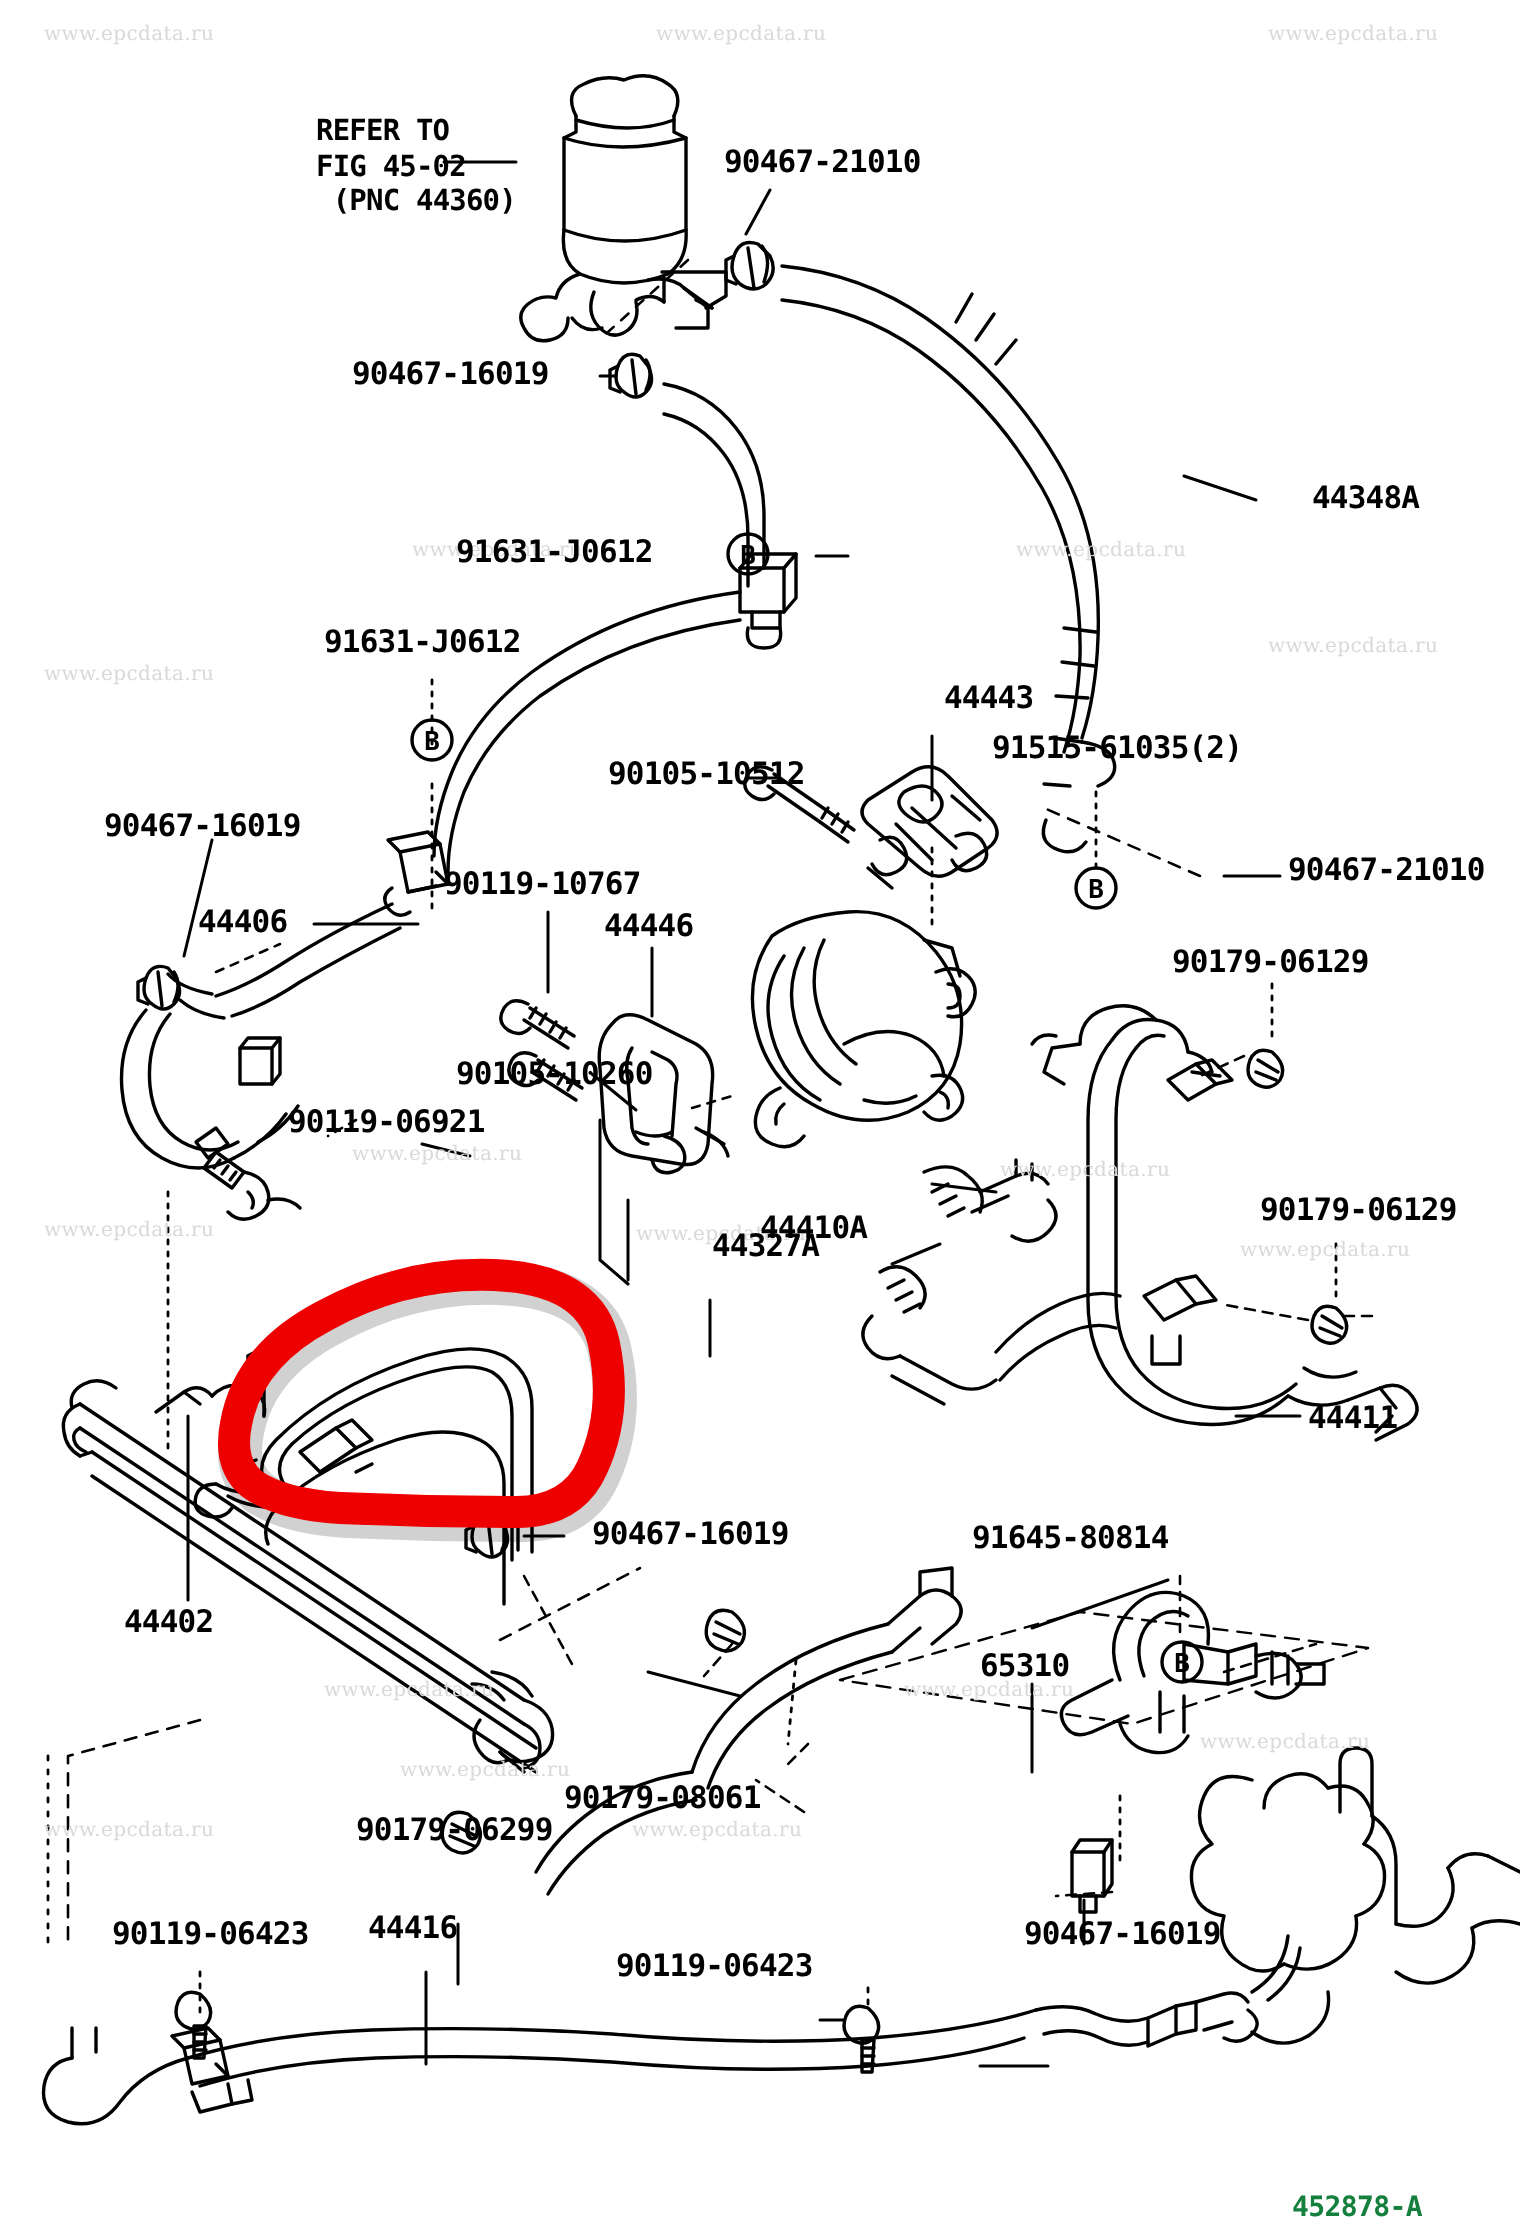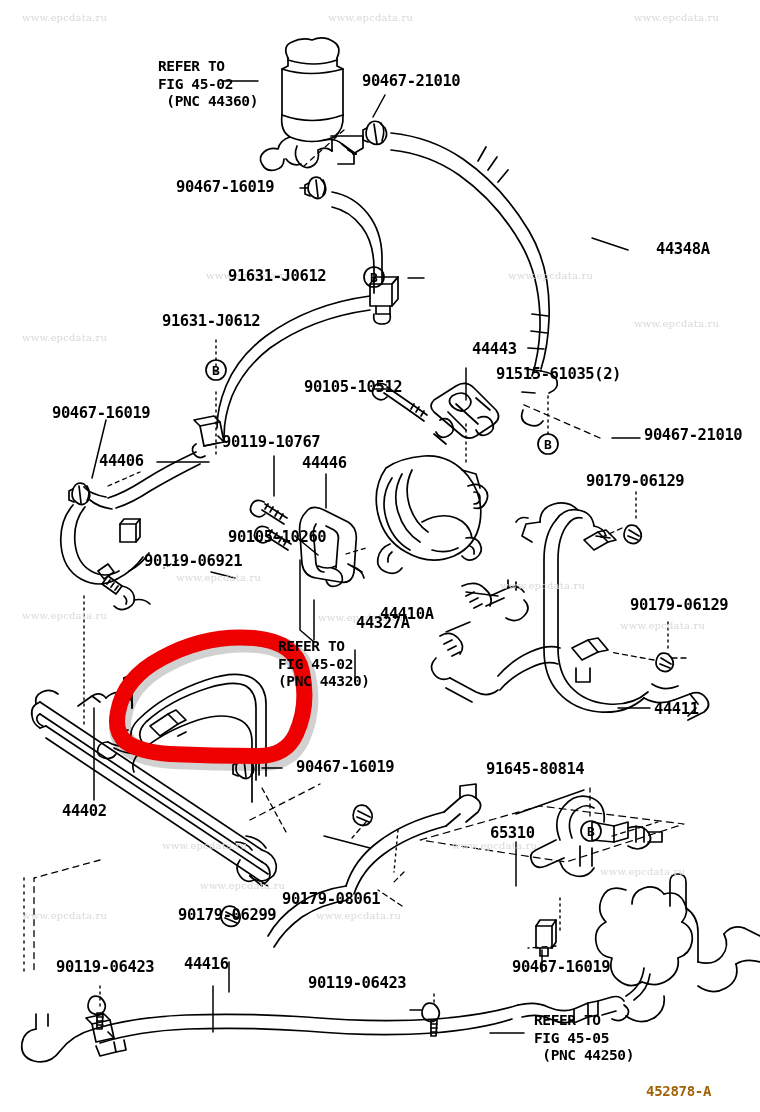--- a/index.html
+++ b/index.html
@@ -2,21 +2,21 @@
 <html><head>
 <meta charset="utf-8">
 <style>
   html,body{margin:0;padding:0;background:#fff;}
   body{width:760px;height:1112px;font-family:"DejaVu Sans Mono",monospace;overflow:hidden;}
   #stage{position:relative;width:760px;height:1112px;background:#ffffff;}
   #stage svg{position:absolute;left:0;top:0;}
   .wm{position:absolute;color:#d9d9d9;font-family:"DejaVu Serif",serif;font-size:10px;white-space:nowrap;letter-spacing:.2px;}
   .lbl{position:absolute;font-family:"DejaVu Sans Mono",monospace;font-weight:bold;color:#000;white-space:pre;line-height:1.18;font-size:15.5px;letter-spacing:-0.4px;}
   .lbl.ref{font-size:14.5px;line-height:1.22;}
-  .diagid{position:absolute;font-family:"DejaVu Sans Mono",monospace;font-weight:bold;font-size:14px;color:#a16207;letter-spacing:-0.3px;}
+  .diagid{position:absolute;font-family:"DejaVu Sans Mono",monospace;font-weight:bold;font-size:14px;color:#15803d;letter-spacing:-0.3px;margin-top:13px;}
 </style>
 </head>
 <body>
 
 <div id="stage">
 
   <svg width="760" height="1112" viewBox="0 0 760 1112">
     <g fill="none" stroke="#000" stroke-width="1.7" stroke-linecap="round" stroke-linejoin="round">
 
       <path d="M288 58 q-6 -12 4 -16 q10 -5 20 -2 q12 -5 22 2 q8 5 3 16"></path>
@@ -408,27 +408,21 @@
   <div class="wm" style="left:22px;  top:910px;">www.epcdata.ru</div>
   <div class="wm" style="left:316px; top:910px;">www.epcdata.ru</div>
   <div class="wm" style="left:162px; top:840px;">www.epcdata.ru</div>
   <div class="wm" style="left:452px; top:840px;">www.epcdata.ru</div>
   <div class="wm" style="left:600px; top:866px;">www.epcdata.ru</div>
 
   <div class="lbl ref" style="left:158px; top:58px;"><span>REFER TO</span>
 <span>FIG 45-02</span>
  <span>(PNC 44360)</span></div>
 
-  <div class="lbl ref" style="left:278px; top:638px;"><span>REFER TO</span>
-<span>FIG 45-02</span>
-<span>(PNC 44320)</span></div>
-
-  <div class="lbl ref" style="left:534px; top:1012px;"><span>REFER TO</span>
-<span>FIG 45-05</span>
- <span>(PNC 44250)</span></div>
+
 
   <div class="lbl" style="left:362px; top:72px;">90467-21010</div>
   <div class="lbl" style="left:176px; top:178px;">90467-16019</div>
   <div class="lbl" style="left:228px; top:267px;">91631-J0612</div>
   <div class="lbl" style="left:162px; top:312px;">91631-J0612</div>
   <div class="lbl" style="left:656px; top:240px;">44348A</div>
   <div class="lbl" style="left:429px; top:340px;margin-left:43px;">44443</div>
   <div class="lbl" style="left:496px; top:365px;">91515-61035(2)</div>
   <div class="lbl" style="left:258px; top:378px;margin-left:46px;">90105-10512</div>
   <div class="lbl" style="left:644px; top:426px;">90467-21010</div>

